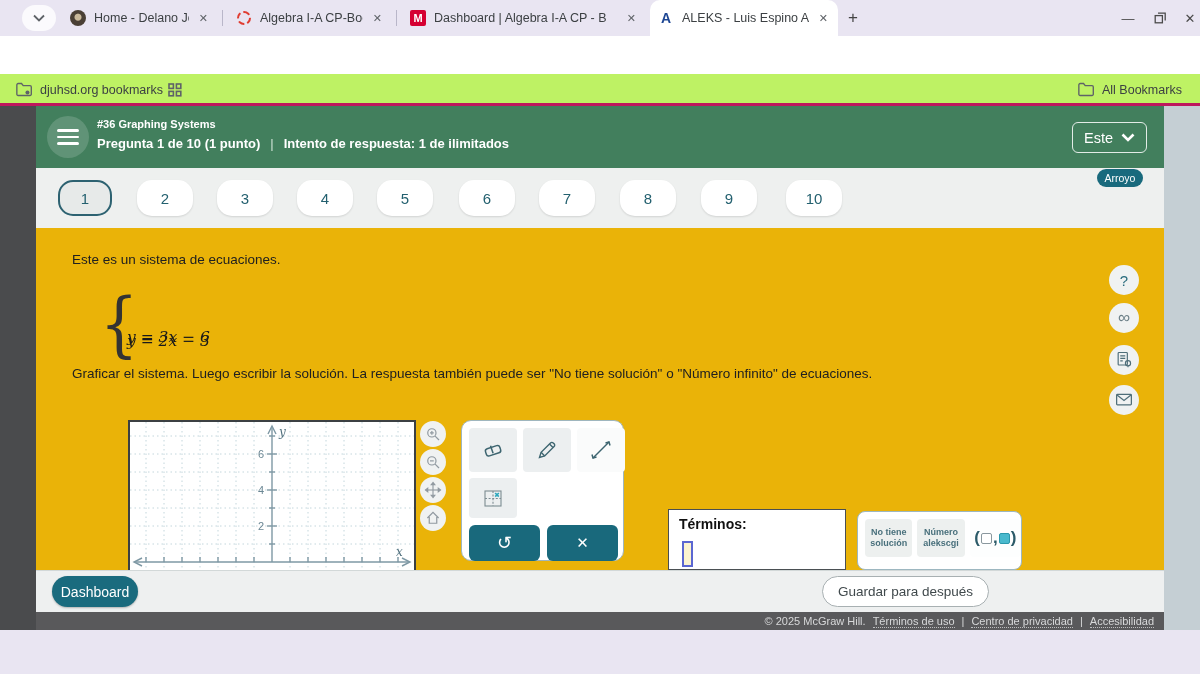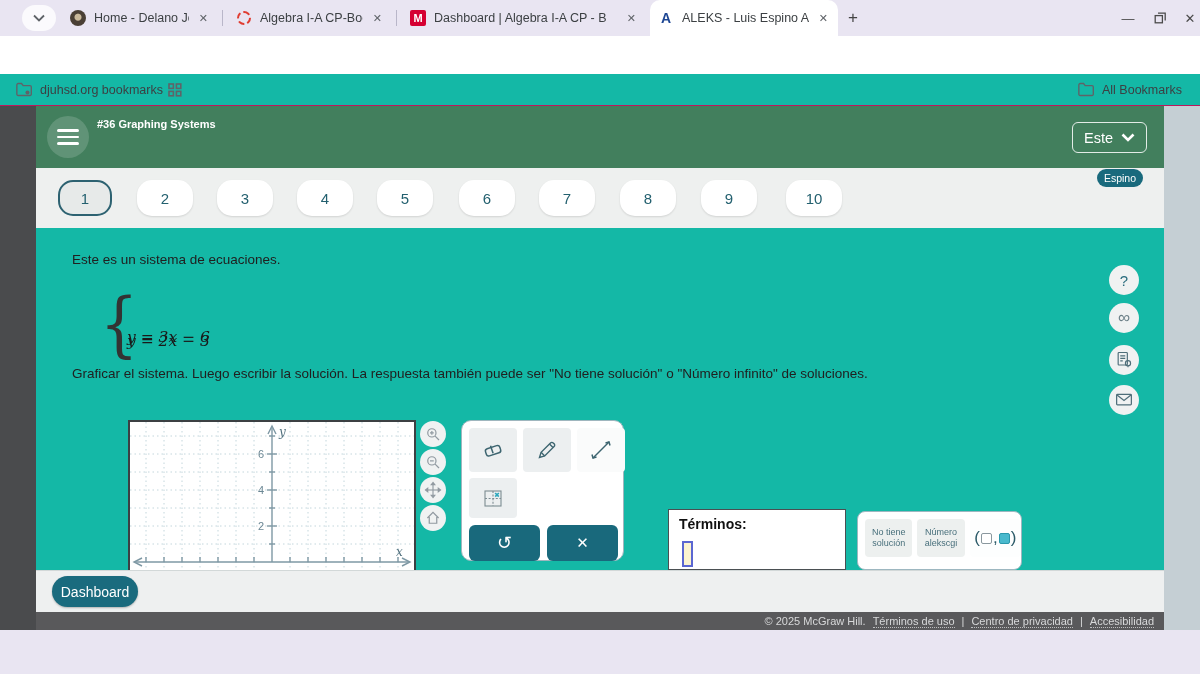--- a/index.html
+++ b/index.html
@@ -24,24 +24,24 @@
   .winbtn{top:8px;width:20px;height:20px;color:#4a4a4a;font-size:13px;display:flex;align-items:center;justify-content:center;}
   
   .toolbar{left:0;top:36px;width:1200px;height:38px;background:#fff;}
   .navic{top:43px;width:26px;height:26px;display:flex;align-items:center;justify-content:center;
     font-size:17px;color:#5f6368;border-radius:50%;}
   .omni{left:144px;top:41px;width:900px;height:28px;background:#eff1f4;border-radius:14px;
     display:flex;align-items:center;padding:0 10px 0 12px;box-sizing:border-box;}
   .omni .url{font-size:13.5px;color:#202124;white-space:nowrap;overflow:hidden;flex:1;margin:0 8px;}
   .extbtn{top:43px;width:22px;height:22px;border-radius:5px;display:flex;align-items:center;justify-content:center;}
   
-  .bkbar{left:0;top:74px;width:1200px;height:32px;background:#14b8a6;border-bottom:1px solid #be185d;box-sizing:border-box;}
+  .bkbar{left:0;top:74px;width:1200px;height:32px;background:#bef264;border-bottom:3px solid #be185d;box-sizing:border-box;}
   .bktext{font-size:12.5px;color:#3c4043;}
   
-  .page{left:0;top:106px;width:1200px;height:524px;background:#14b8a6;}
+  .page{left:0;top:106px;width:1200px;height:524px;background:#eab308;}
   .lmargin{left:0;top:0;width:36px;height:524px;background:#4a4b4d;}
   .scrollstrip{left:1164px;top:0;width:36px;height:524px;background:#c5cfd4;}
   .gheader{left:36px;top:0;width:1128px;height:62px;background:#427f5d;}
   .hamb{left:47px;top:10px;width:42px;height:42px;border-radius:50%;background:rgba(255,255,255,.16);
     display:flex;flex-direction:column;justify-content:center;align-items:center;gap:4px;}
   .hamb i{display:block;width:22px;height:2.6px;background:#fff;border-radius:2px;}
   .asg{left:97px;top:12px;font-size:11px;font-weight:600;color:#fff;}
   .qline{left:97px;top:30px;font-size:13px;font-weight:700;color:#fff;}
   .qline .sep{font-weight:400;color:#cfe2d6;margin:0 10px;}
   .userbtn{left:1072px;top:16px;width:75px;height:31px;border:1.5px solid rgba(255,255,255,.85);border-radius:6px;
@@ -63,21 +63,21 @@
     display:flex;align-items:center;justify-content:center;}
   .toolpanel{left:461px;top:314px;width:163px;height:141px;background:#fff;border:1.5px solid #9fb6be;
     border-radius:10px;box-sizing:border-box;}
   .toolbtn{width:48px;height:44px;background:#eceff0;border-radius:4px;display:flex;align-items:center;justify-content:center;}
   .tealbtn{width:71px;height:36px;background:#19697c;border-radius:6px;color:#fff;
     display:flex;align-items:center;justify-content:center;font-size:18px;}
   .solbox{left:668px;top:403px;width:178px;height:61px;border:1.5px solid #4a4f52;box-sizing:border-box;background:#fff;}
   .sollabel{font-size:14px;font-weight:bold;color:#111;margin:6px 0 0 10px;}
   .caret{left:682px;top:435px;width:11px;height:26px;border:2px solid #5b67d1;background:#fbf3cf;box-sizing:border-box;}
   .ansbox{left:857px;top:405px;width:165px;height:59px;border:1.5px solid #9db7c0;border-radius:8px;
-    box-sizing:border-box;background:#fff;display:flex;align-items:flex-start;padding:7px 0 0 7px;gap:5px;}
+    box-sizing:border-box;background:#fff;display:flex;align-items:flex-start;padding:7px 0 0 7px;gap:5px;font-weight:bold;}
   .ansbtn{width:48px;height:38px;background:#edf0ef;border-radius:4px;color:#49707c;font-size:9px;line-height:1.18;
     display:flex;align-items:center;justify-content:center;text-align:center;padding:1px;box-sizing:border-box;}
   .pairbtn{width:52px;height:38px;background:#fdfefe;border-radius:4px;display:flex;align-items:center;justify-content:center;gap:1px;
     color:#2b5a68;font-size:17px;}
   .sq{display:inline-block;width:11px;height:11px;border-radius:2px;box-sizing:border-box;}
   .sq1{border:1.5px solid #8a989e;background:#fff;}
   .sq2{border:1.5px solid #2b98ac;background:#49b9cd;}
   .actionbar{left:36px;top:464px;width:1128px;height:42px;background:#eef0f0;border-top:1px solid #d2d8d8;box-sizing:border-box;}
   .verify{left:52px;top:470px;width:86px;height:31px;background:#1a6b7e;border-radius:16px;color:#fff;
     font-size:14px;display:flex;align-items:center;justify-content:center;box-shadow:0 1px 2px rgba(0,0,0,.25);}
@@ -197,46 +197,49 @@
     <div class="abs lmargin"></div>
     <div class="abs scrollstrip"></div>
 
     <div class="abs gheader">
       <div class="abs hamb" style="left:11px;">
         <i></i>
           <i></i>
           <i></i>
       </div>
       <div class="abs asg" style="left:61px;">#36 Graphing Systems</div>
+      <div class="abs qline" style="left:61px;">
+        <span>Pregunta 1 de 10 (1 punto)</span><span class="sep">|</span><span>Intento de respuesta: 1 de ilimitados</span>
+      </div>
       <div class="abs userbtn" style="left:1036px;">
         <span>Este</span>
         <svg width="14" height="9" viewBox="0 0 14 9">
             <path d="M1.5 1.5 L7 7 L12.5 1.5" fill="none" stroke="#fff" stroke-width="2.6"></path>
           </svg>
       </div>
     </div>
 
     <div class="abs graystrip"></div>
-    <div class="abs engbadge">Espino</div>
+    <div class="abs engbadge">Arroyo</div>
     <div class="abs qpill qsel" style="left:58px;">1</div>
     <div class="abs qpill" style="left:137px;">2</div>
     <div class="abs qpill" style="left:217px;">3</div>
     <div class="abs qpill" style="left:297px;">4</div>
     <div class="abs qpill" style="left:377px;">5</div>
     <div class="abs qpill" style="left:459px;">6</div>
     <div class="abs qpill" style="left:539px;">7</div>
     <div class="abs qpill" style="left:620px;">8</div>
     <div class="abs qpill" style="left:701px;">9</div>
     <div class="abs qpill" style="left:786px;">10</div>
 
     <div class="abs ptext" style="left:72px;top:146px;">Este es un sistema de ecuaciones.</div>
     <div class="abs brace" style="left:100px;top:176px;">{</div>
     <div class="abs math" style="left:127px;top:186px;margin-top:40px;">y = 2x − 3</div>
     <div class="abs math" style="left:127px;top:222px;">y = 3x − 6</div>
-    <div class="abs ptext" style="left:72px;top:260px;">Graficar el sistema. Luego escribir la solución. La respuesta también puede ser "No tiene solución" o "Número infinito" de soluciones.</div>
+    <div class="abs ptext" style="left:72px;top:260px;">Graficar el sistema. Luego escribir la solución. La respuesta también puede ser "No tiene solución" o "Número infinito" de ecuaciones.</div>
 
     <div class="abs sidebtn" style="top:159px;">
         <span>?</span>
       </div>
     <div class="abs sidebtn" style="top:197px;color:#6b7f87;font-size:17px;">
         <span>∞</span>
       </div>
     <div class="abs sidebtn" style="top:239px;">
       <svg width="20" height="20" viewBox="0 0 24 24">
           <g stroke="#4e6e79" fill="none" stroke-width="1.4">
@@ -408,20 +411,21 @@
         <span>(</span>
         <span class="sq sq1"></span>
         <span>,</span>
         <span class="sq sq2"></span>
         <span>)</span>
       </div>
     </div>
 
     <div class="abs actionbar"></div>
     <div class="abs verify">Dashboard</div>
+    <div class="abs obtn" style="left:822px;width:167px;">Guardar para después</div>
 
     <div class="abs gfooter">
       <span>© 2025 McGraw Hill.</span>
       <span class="flink">Términos de uso</span>
       <span>|</span>
       <span class="flink">Centro de privacidad</span>
       <span>|</span>
       <span class="flink">Accesibilidad</span>
     </div>
   </div>

